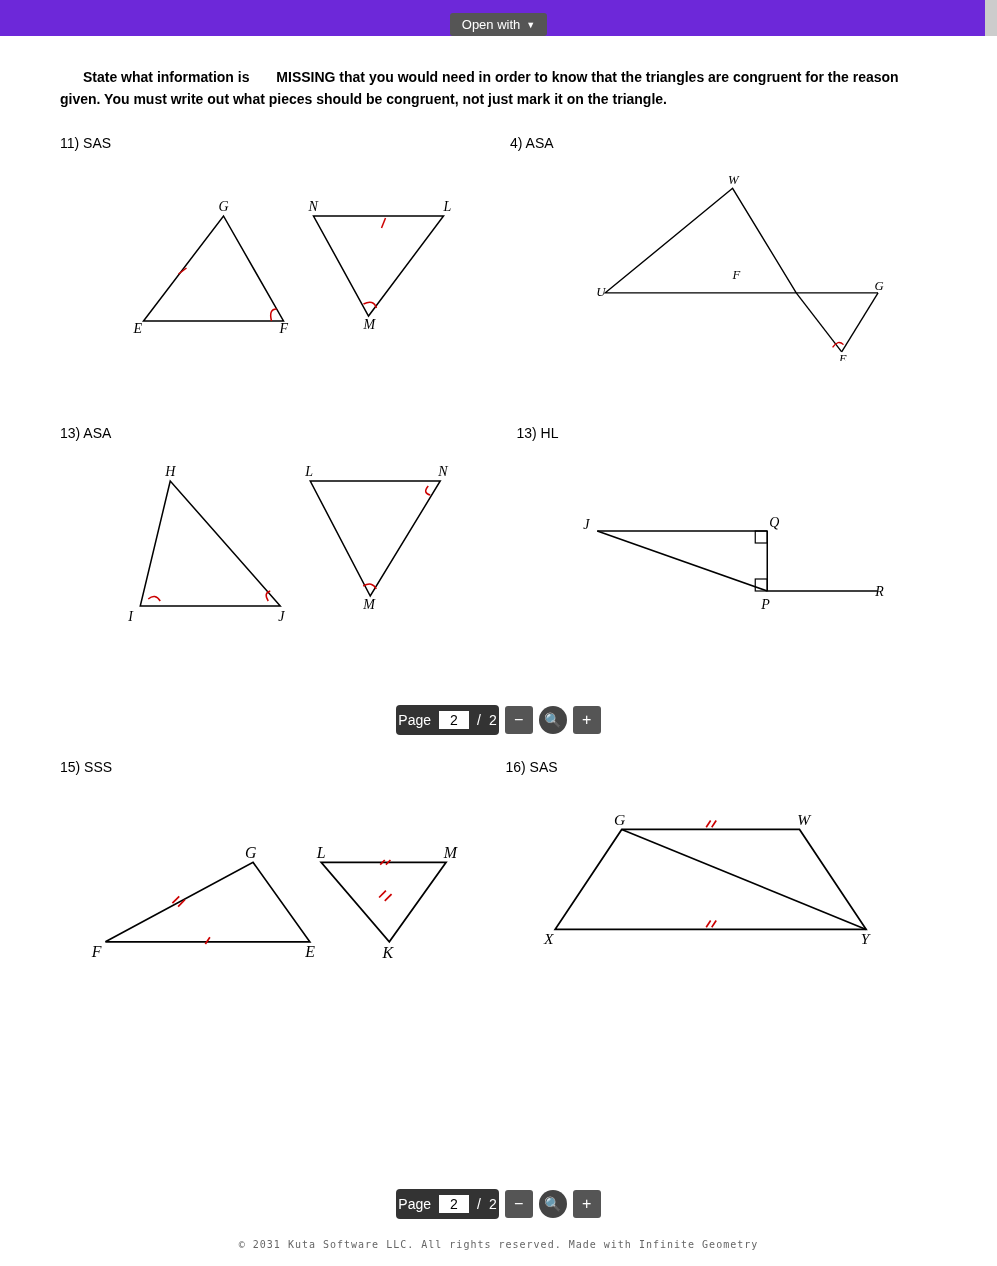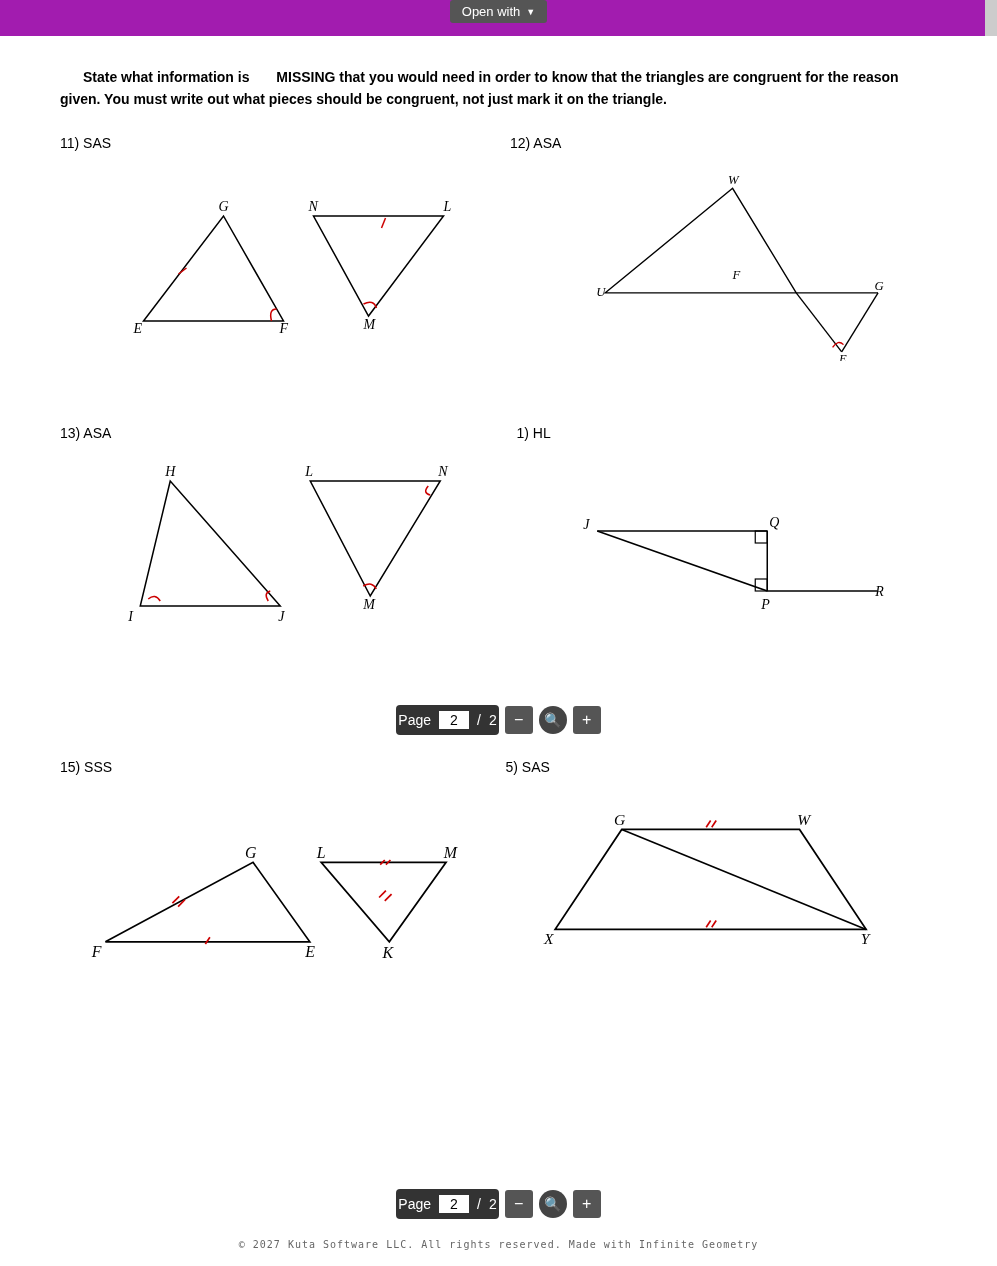--- a/index.html
+++ b/index.html
@@ -3,24 +3,24 @@
   <meta charset="utf-8">
   <style>
     * { margin: 0; padding: 0; box-sizing: border-box; }
     body {
       background: #f0f0f0;
       font-family: Arial, sans-serif;
       width: 997px;
       min-height: 1266px;
     }
     .top-bar {
-      background: #a21caf;
+      background: #6d28d9;
       height: 36px;
       display: flex;
-      align-items: flex-start;
+      align-items: flex-end;
       justify-content: center;
       position: relative;
     }
     .open-with-btn {
       background: #555;
       color: white;
       border: none;
       padding: 4px 12px;
       font-size: 13px;
       cursor: pointer;
@@ -159,21 +159,21 @@
 
         <path d="M280,143 Q290,138 293,147" fill="none" stroke="#c00" stroke-width="1.5"></path>
 
         <text x="225" y="50" font-size="14">N</text>
         <text x="360" y="50" font-size="14">L</text>
         <text x="280" y="168" font-size="14">M</text>
       </svg>
     </div>
 
     <div class="problem">
-      <div class="problem-label">12)  ASA</div>
+      <div class="problem-label">4)  ASA</div>
       <svg class="diagram" viewBox="0 0 380 220">
 
         <polygon points="60,145 200,30 270,145" fill="none" stroke="black" stroke-width="1.5"></polygon>
 
         <text x="195" y="25" font-size="14">W</text>
         <text x="50" y="148" font-size="14">U</text>
         <text x="200" y="130" font-size="14">F</text>
 
         <line x1="270" y1="145" x2="360" y2="145" stroke="black" stroke-width="1.5"></line>
 
@@ -209,21 +209,21 @@
         <path d="M348,35 Q342,42 350,44" fill="none" stroke="#c00" stroke-width="1.5"></path>
 
         <path d="M283,135 Q292,130 296,138" fill="none" stroke="#c00" stroke-width="1.5"></path>
         <text x="225" y="25" font-size="14">L</text>
         <text x="358" y="25" font-size="14">N</text>
         <text x="283" y="158" font-size="14">M</text>
       </svg>
     </div>
 
     <div class="problem">
-      <div class="problem-label">1)  HL</div>
+      <div class="problem-label">13)  HL</div>
       <svg class="diagram" viewBox="0 0 380 200">
 
         <line x1="60" y1="80" x2="230" y2="80" stroke="black" stroke-width="1.5"></line>
 
         <line x1="230" y1="80" x2="230" y2="140" stroke="black" stroke-width="1.5"></line>
 
         <line x1="60" y1="80" x2="230" y2="140" stroke="black" stroke-width="1.5"></line>
 
         <rect x="218" y="80" width="12" height="12" fill="none" stroke="black" stroke-width="1.2"></rect>
 
@@ -275,21 +275,21 @@
 
         <line x1="282" y1="62" x2="286" y2="58" stroke="#c00" stroke-width="1.5"></line>
         <line x1="287" y1="62" x2="291" y2="58" stroke="#c00" stroke-width="1.5"></line>
         <text x="226" y="56" font-size="14">L</text>
         <text x="338" y="56" font-size="14">M</text>
         <text x="284" y="144" font-size="14">K</text>
       </svg>
     </div>
 
     <div class="problem">
-      <div class="problem-label">5)  SAS</div>
+      <div class="problem-label">16)  SAS</div>
       <svg class="diagram" viewBox="0 0 380 180">
 
         <polygon points="100,40 260,40 320,130 40,130" fill="none" stroke="black" stroke-width="1.5"></polygon>
 
         <line x1="100" y1="40" x2="320" y2="130" stroke="black" stroke-width="1.5"></line>
 
         <line x1="176" y1="38" x2="180" y2="32" stroke="#c00" stroke-width="1.5"></line>
         <line x1="181" y1="38" x2="185" y2="32" stroke="#c00" stroke-width="1.5"></line>
 
         <line x1="176" y1="128" x2="180" y2="122" stroke="#c00" stroke-width="1.5"></line>
@@ -310,15 +310,15 @@
       <span>Page</span>
       <input type="text" value="2" style="">
       <span>/</span>
       <span>2</span>
     </div>
     <button class="nav-btn">−</button>
     <span class="zoom-icon" style="color:white; background:#444; border-radius:50%; width:28px; height:28px; display:flex; align-items:center; justify-content:center; font-size:14px;">🔍</span>
     <button class="nav-btn">+</button>
   </div>
 
-  <p class="footer-text">© 2027 Kuta Software LLC. All rights reserved. Made with Infinite Geometry</p>
+  <p class="footer-text">© 2031 Kuta Software LLC. All rights reserved. Made with Infinite Geometry</p>
 
 </div>
 
 </body></html>

